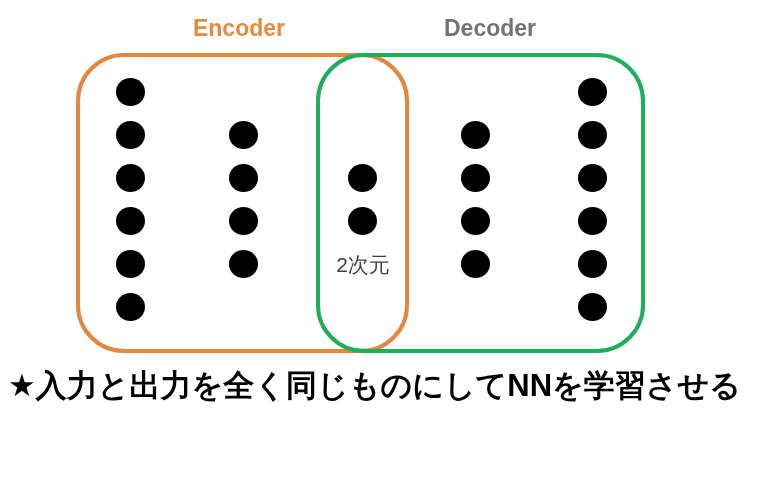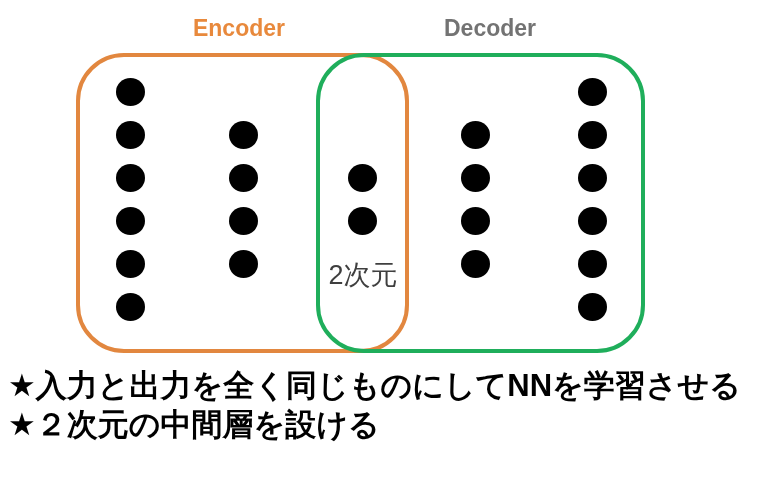--- a/index.html
+++ b/index.html
@@ -42,23 +42,23 @@
   .dot {
     position: absolute;
     width: 29px;
     height: 28px;
     border-radius: 50%;
     background: #000000;
   }
   .latent-label {
     position: absolute;
     left: 363px;
-    top: 257px;
+    top: 251px;
     transform: translateX(-50%);
-    font-size: 27px;
+    font-size: 21px;
     font-weight: 400;
     white-space: nowrap;
     z-index: 4;
   }
   .notes {
     position: absolute;
     left: 8px;
     top: 366px;
     width: 756px;
     z-index: 4;
@@ -106,16 +106,15 @@
       <div class="dot" style="left: 577.5px; top: 164px; background: rgb(0, 0, 0);"></div>
       <div class="dot" style="left: 577.5px; top: 207px; background: rgb(0, 0, 0);"></div>
       <div class="dot" style="left: 577.5px; top: 250px; background: rgb(0, 0, 0);"></div>
       <div class="dot" style="left: 577.5px; top: 293px; background: rgb(0, 0, 0);"></div>
     </div>
 
   <div class="latent-label" style="color: rgb(63, 63, 63);">2次元</div>
 
   <div class="notes">
     <div class="note-line" style="color: rgb(0, 0, 0);">★入力と出力を全く同じものにしてNNを学習させる</div>
-    <div class="note-line" style="color: rgb(0, 0, 0);">★２次元の中間層を設ける</div>
   </div>
 
 </div>
 
 </body></html>

